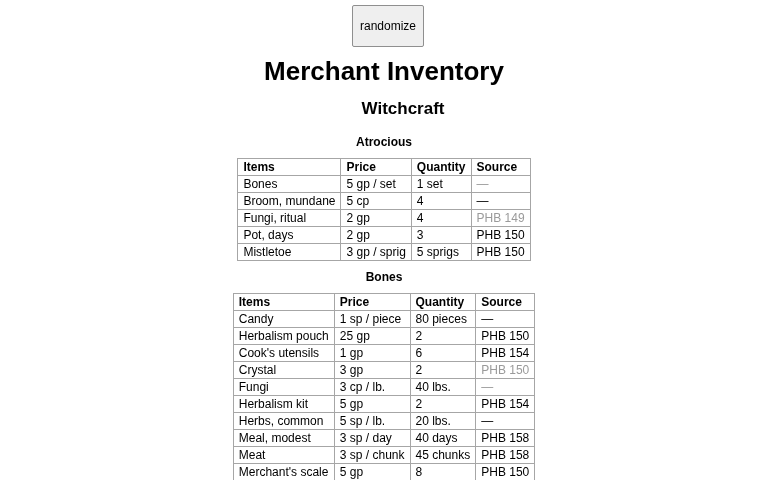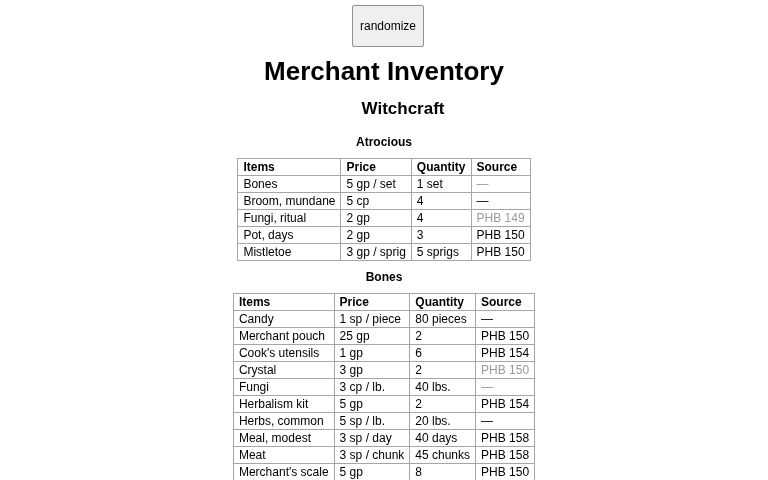--- a/index.html
+++ b/index.html
@@ -140,21 +140,21 @@
             </tr>
       </thead>
       <tbody>
             <tr>
               <td>Candy</td>
               <td>1 sp / piece</td>
               <td>80 pieces</td>
               <td>—</td>
             </tr>
             <tr>
-              <td>Merchant pouch</td>
+              <td>Herbalism pouch</td>
               <td>25 gp</td>
               <td>2</td>
               <td>PHB 150</td>
             </tr>
             <tr>
               <td>Cook's utensils</td>
               <td>1 gp</td>
               <td>6</td>
               <td>PHB 154</td>
             </tr>

